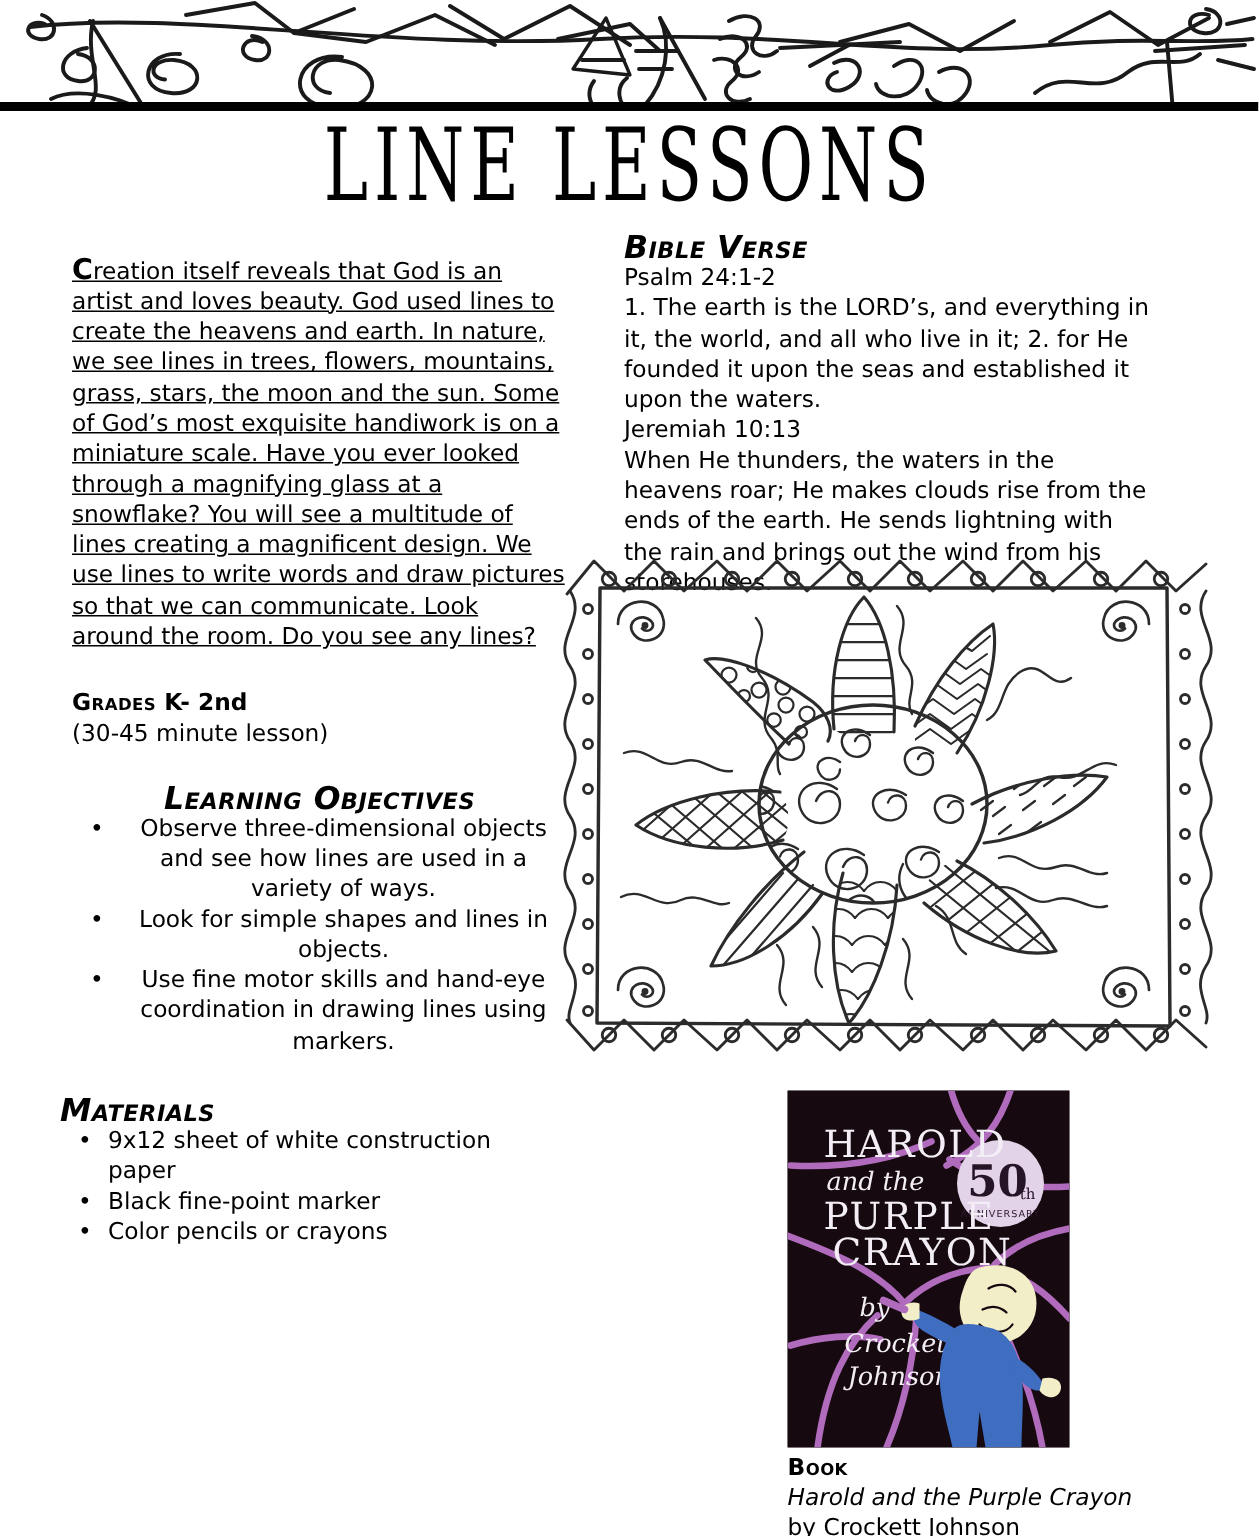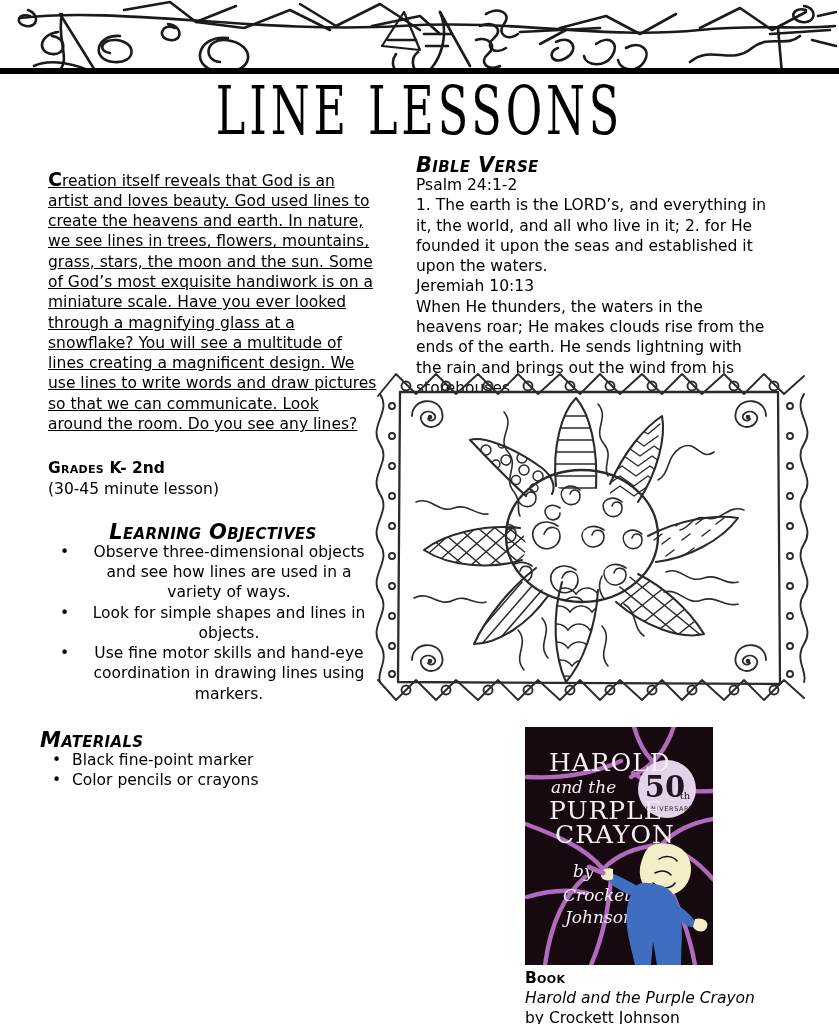--- a/index.html
+++ b/index.html
@@ -248,20 +248,21 @@
       <li>Observe three-dimensional objects and see how lines are used in a variety of ways.</li>
       <li>Look for simple shapes and lines in objects.</li>
       <li>Use fine motor skills and hand-eye coordination in drawing lines using markers.</li>
     </ul>
   </div>
 </div>
 
 <div id="materials-block">
   <div class="section-head">Materials</div>
   <ul class="bullets">
+    <li>9x12 sheet of white construction paper</li>
     <li>Black fine-point marker</li>
     <li>Color pencils or crayons</li>
   </ul>
 </div>
 
 <div id="col-right">
   <div class="section-head">Bible Verse</div>
   <div class="subtle">Psalm 24:1-2</div>
   <div class="subtle">1. The earth is the LORD’s, and everything in it, the world, and all who live in it; 2. for He founded it upon the seas and established it upon the waters.</div>
   <div class="subtle">Jeremiah 10:13</div>

